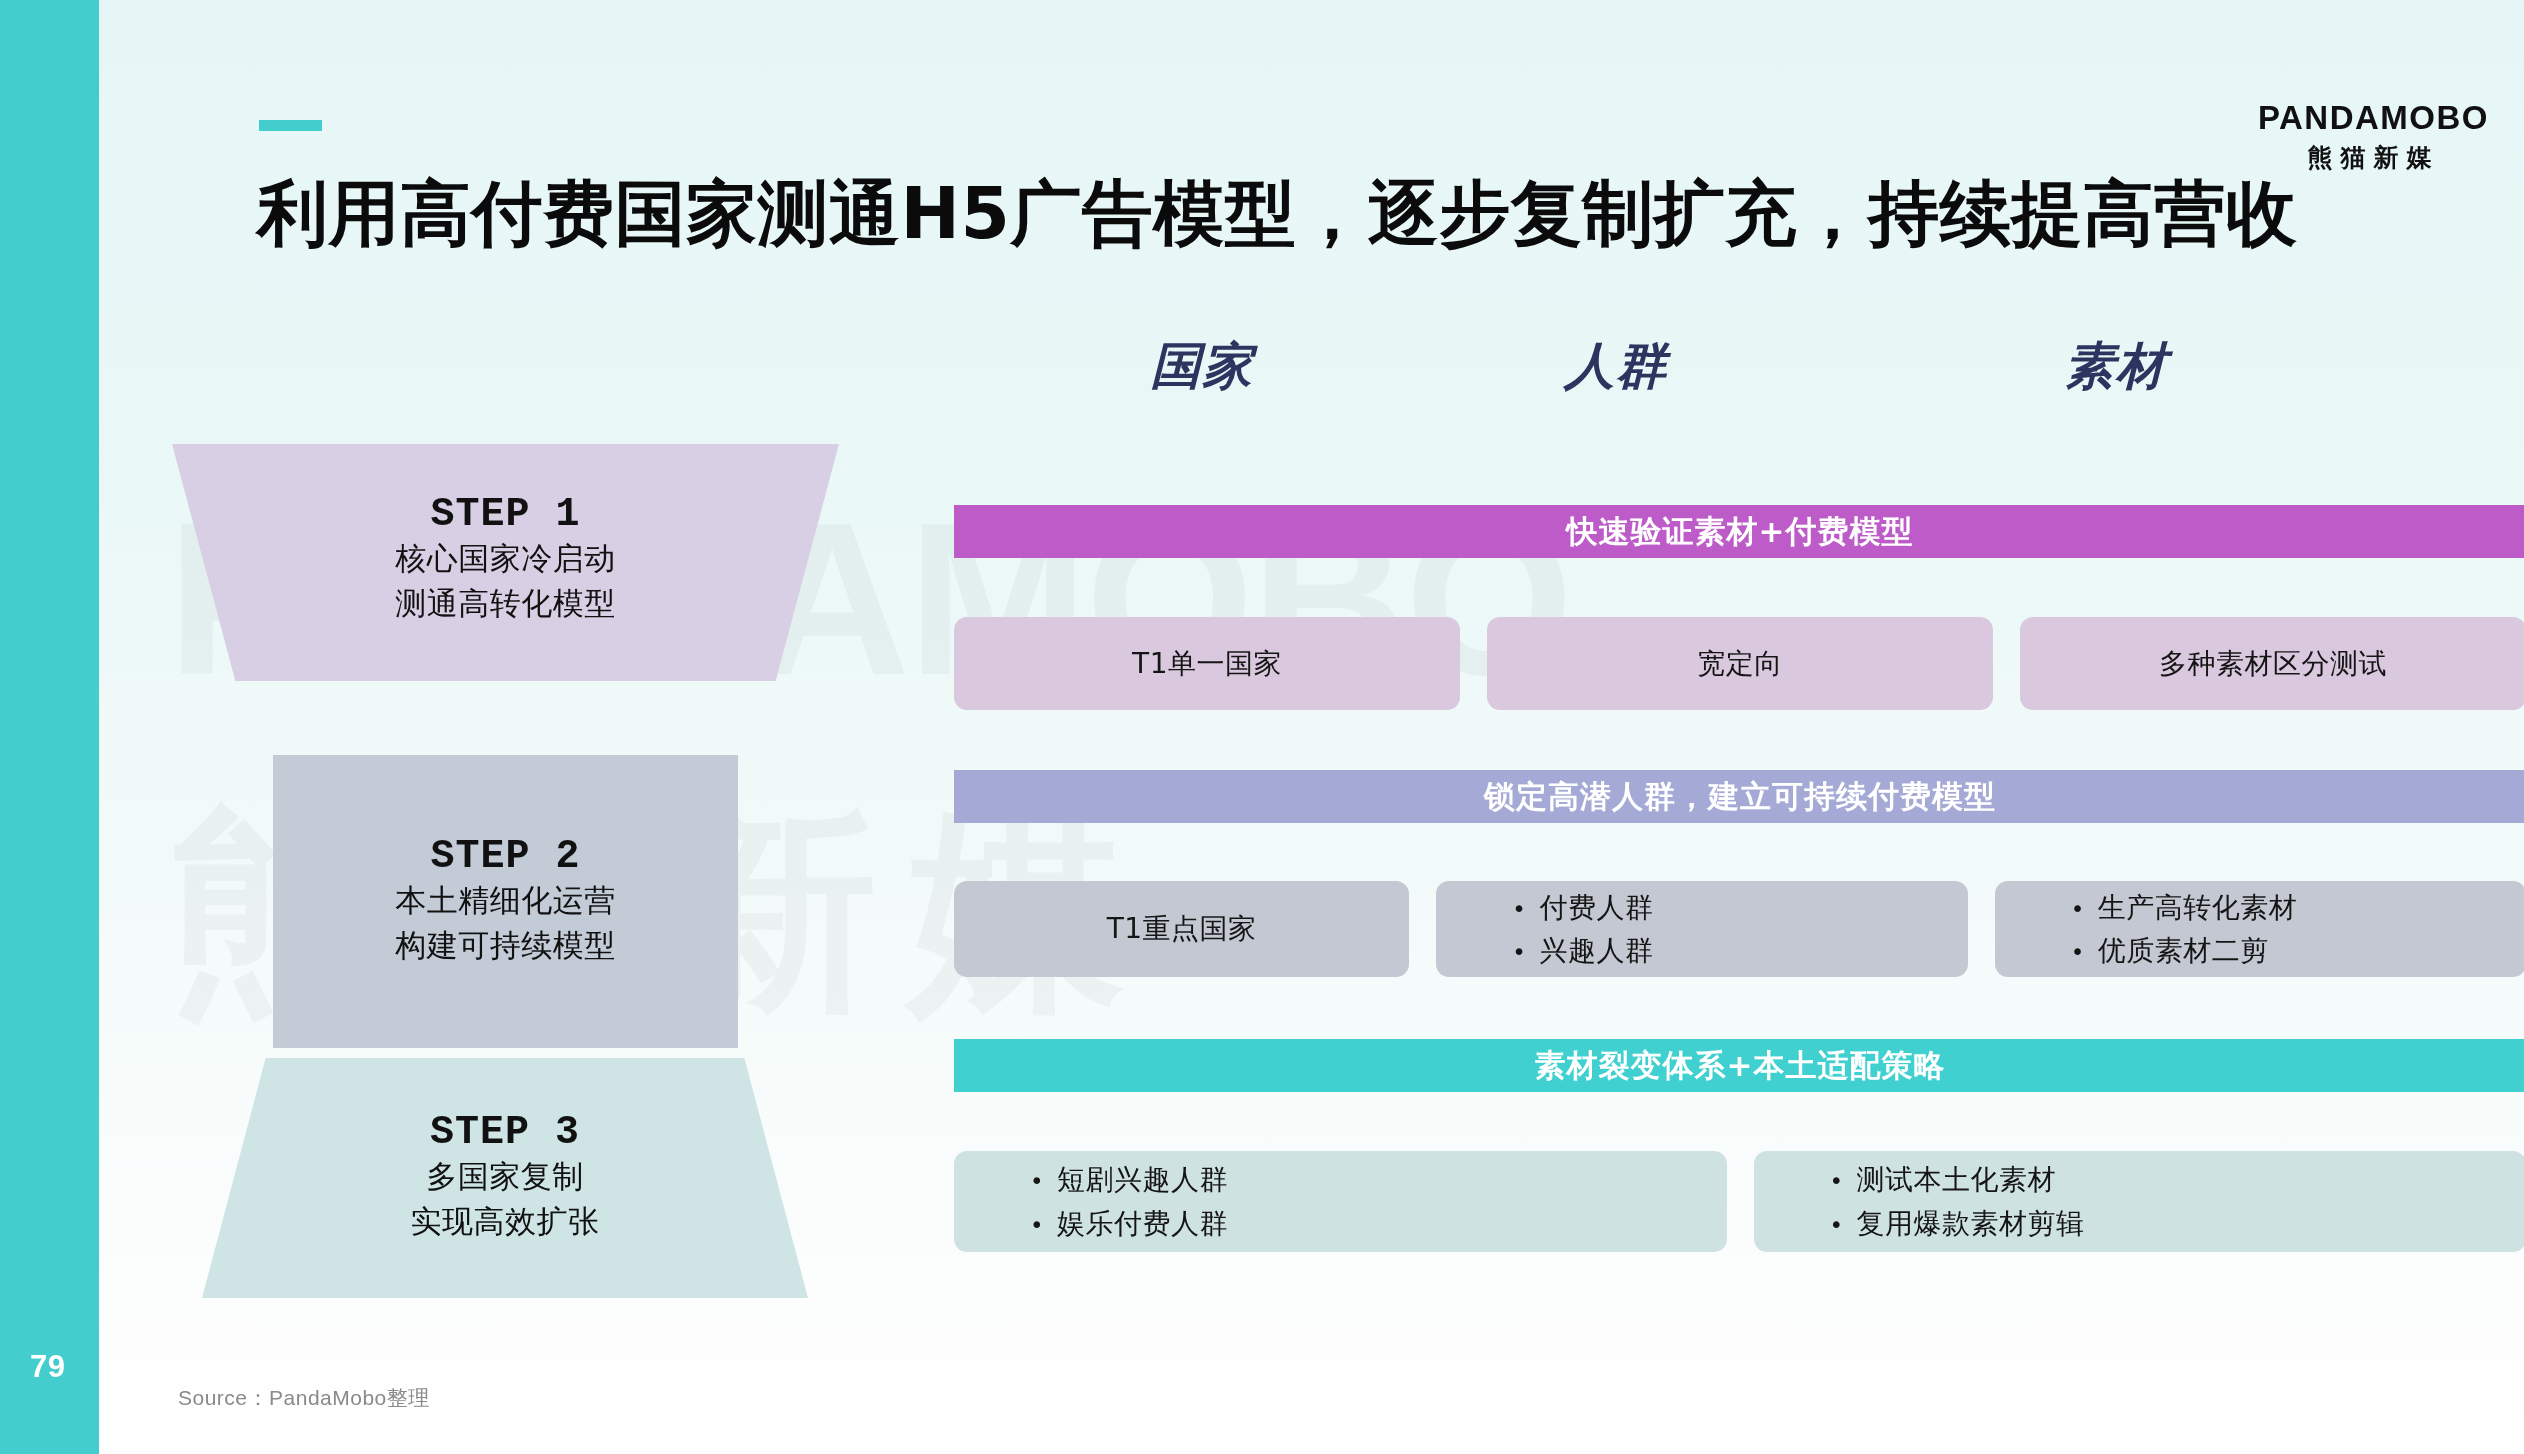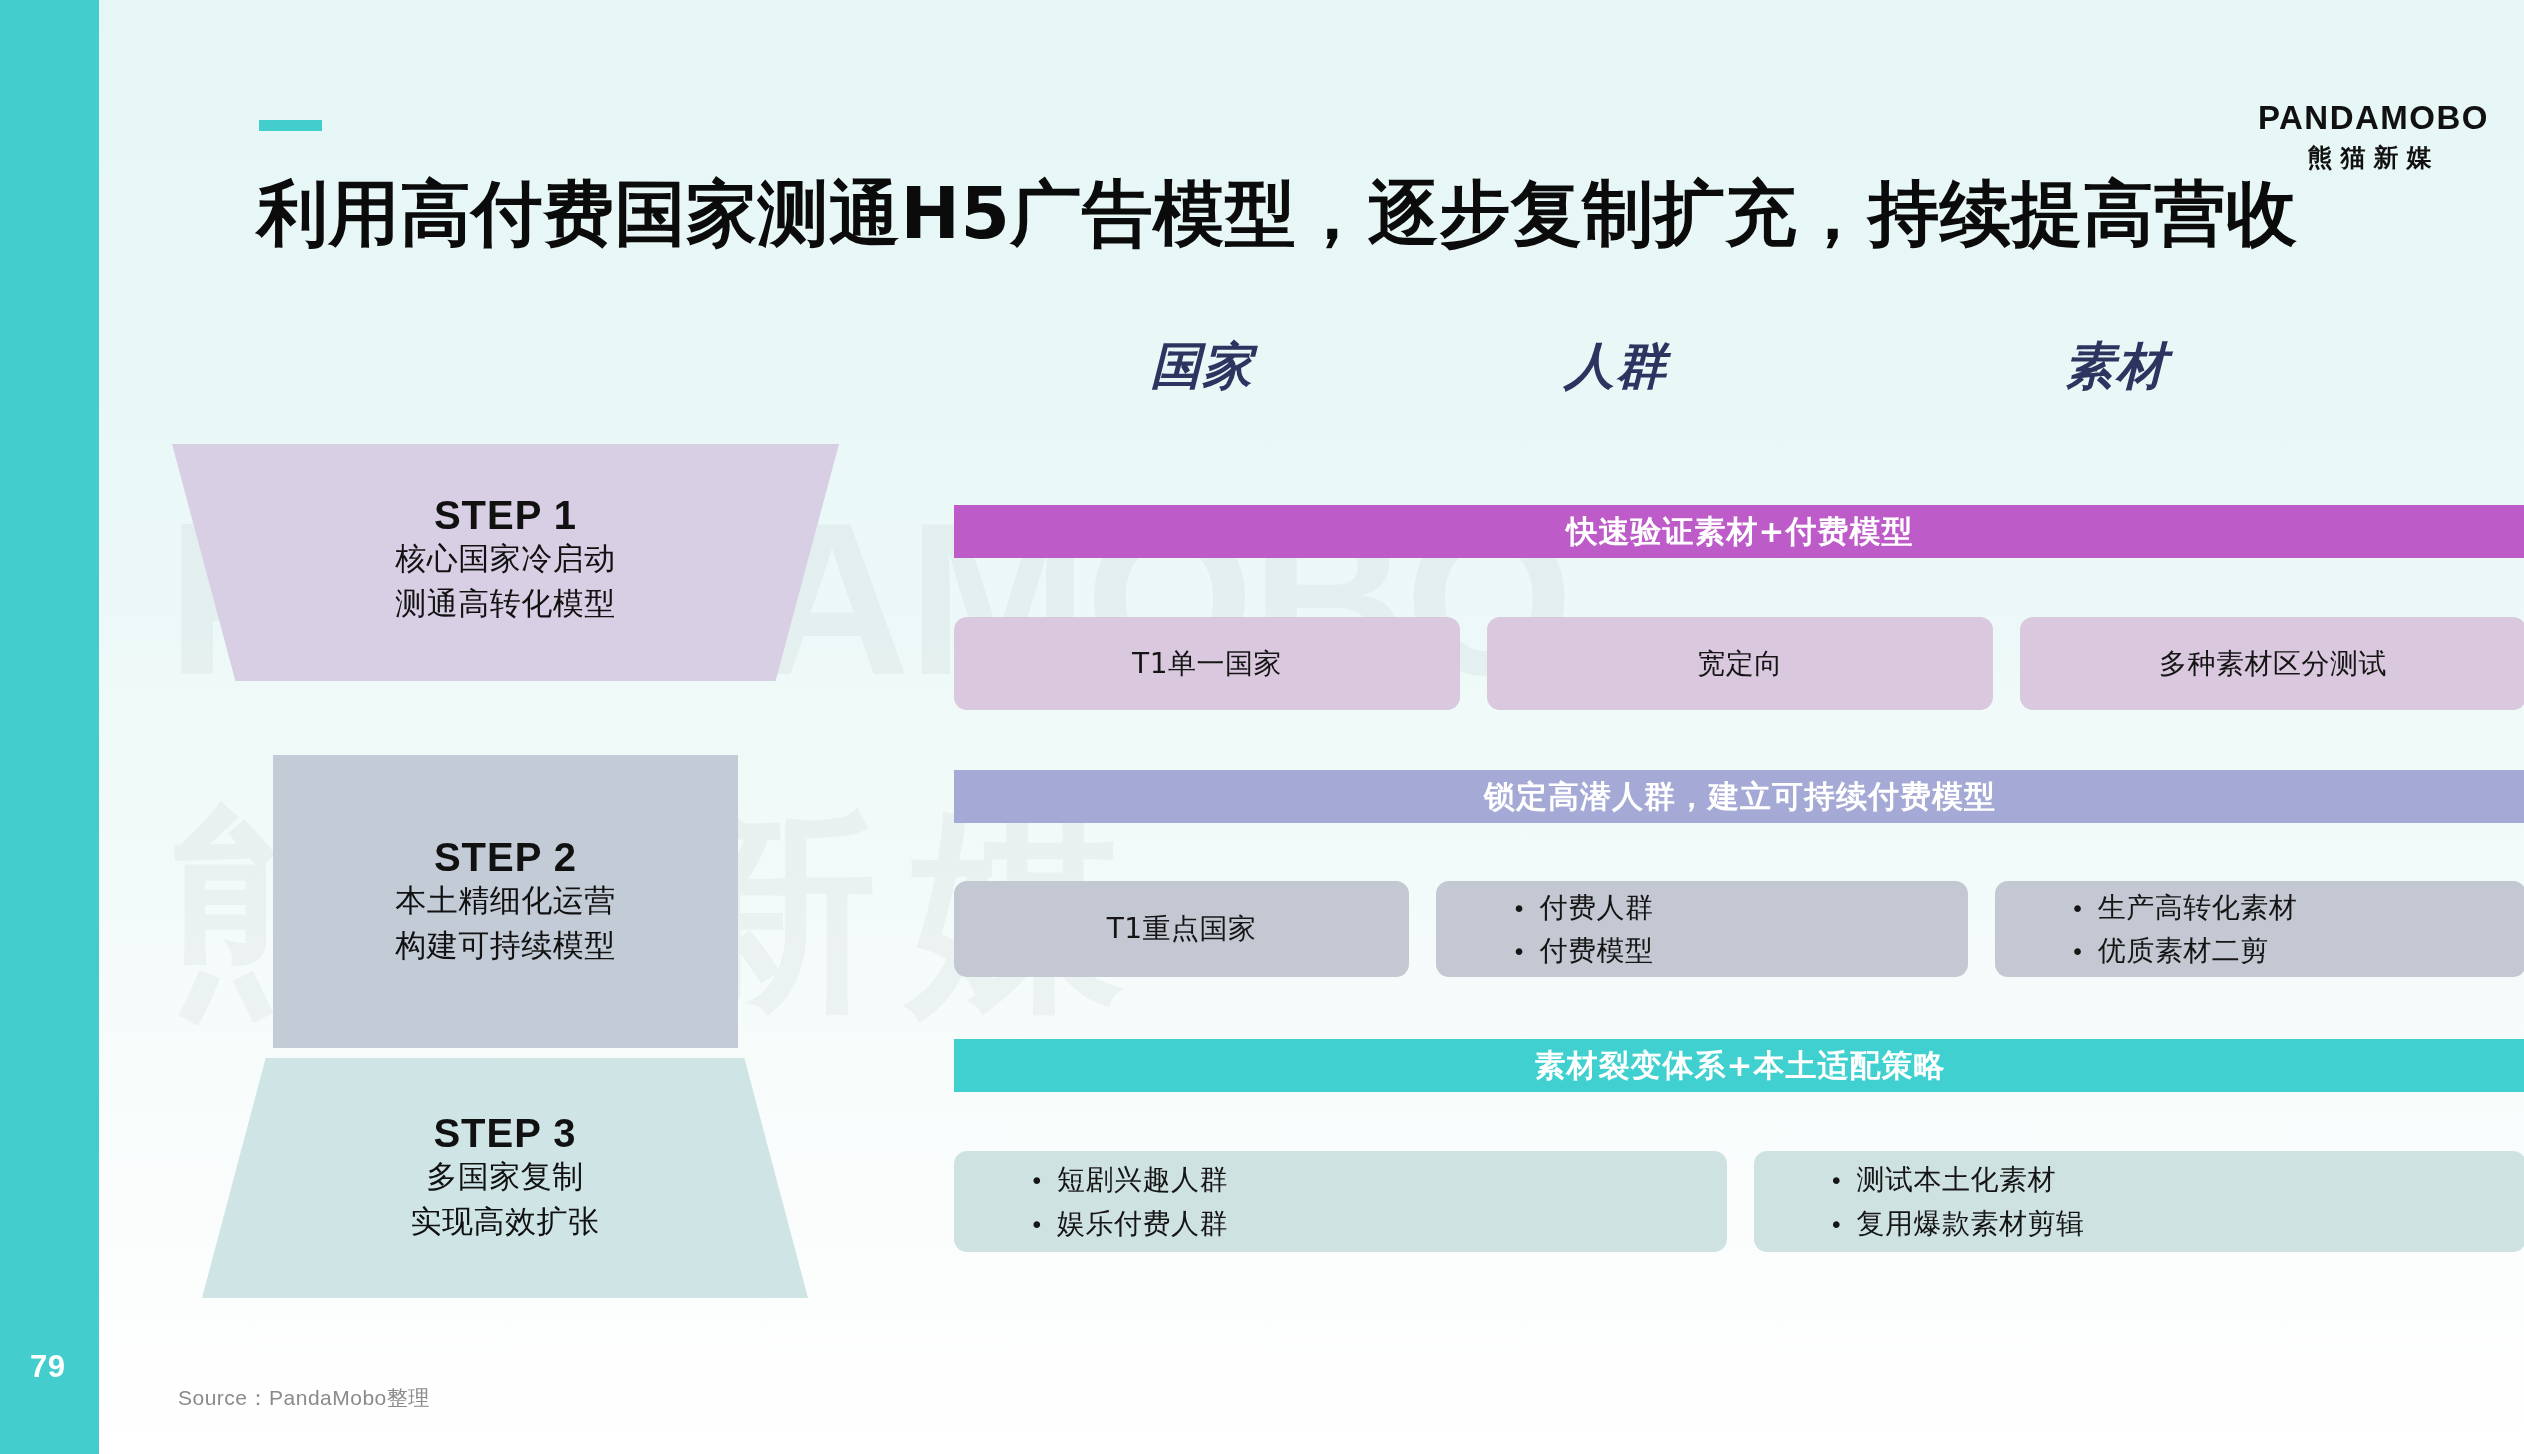--- a/index.html
+++ b/index.html
@@ -75,21 +75,21 @@
   .ch1{left:1020px;width:364px;}
   .ch2{left:1434px;width:364px;}
   .ch3{left:1934px;width:364px;}
   
   .step{
     position:absolute;text-align:center;
     display:flex;flex-direction:column;justify-content:center;align-items:center;
   }
   .step-label{
     font-size:40px;font-weight:bold;color:#111;letter-spacing:1px;
-    font-family:Liberation Sans, sans-serif;line-height:1.05;
+    font-family:Liberation Mono, monospace;line-height:1.05;
   }
   .step-line{
     font-size:31px;color:#111;letter-spacing:0.5px;
     font-family:"DejaVu Sans",sans-serif;line-height:1.45;
   }
   #step1{
     left:172px;top:444px;width:667px;height:237px;
     background:#d9cfe4;
     clip-path:polygon(0% 0%,100% 0%,90.5% 100%,9.5% 100%);
   }
@@ -208,21 +208,21 @@
     <div class="cell center">
       <div class="cell-text">T1重点国家</div>
     </div>
     <div class="cell bullets">
       <div class="bullet">
           <span class="dot">•</span>
           <span>付费人群</span>
         </div>
       <div class="bullet">
           <span class="dot">•</span>
-          <span>付费模型</span>
+          <span>兴趣人群</span>
         </div>
     </div>
     <div class="cell bullets">
       <div class="bullet">
           <span class="dot">•</span>
           <span>生产高转化素材</span>
         </div>
       <div class="bullet">
           <span class="dot">•</span>
           <span>优质素材二剪</span>

